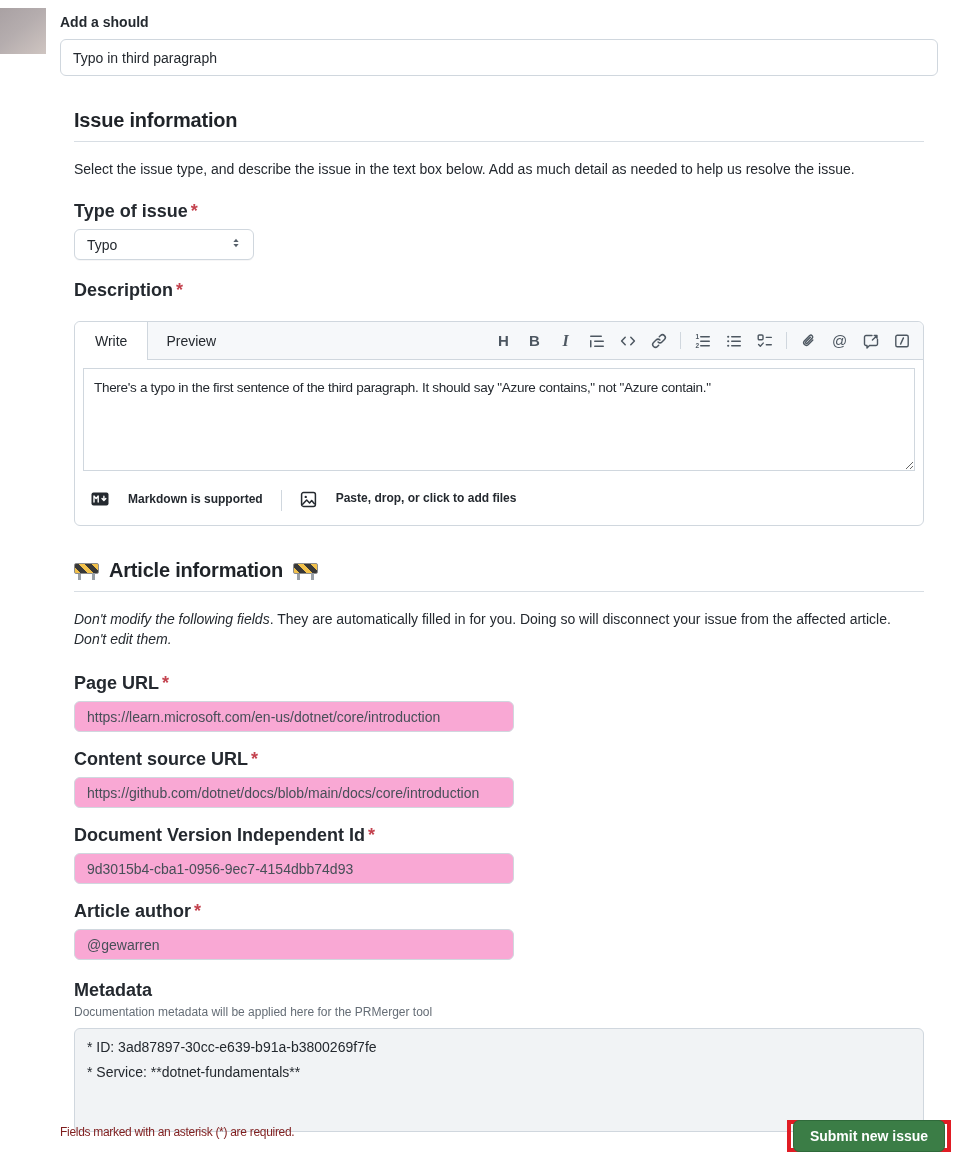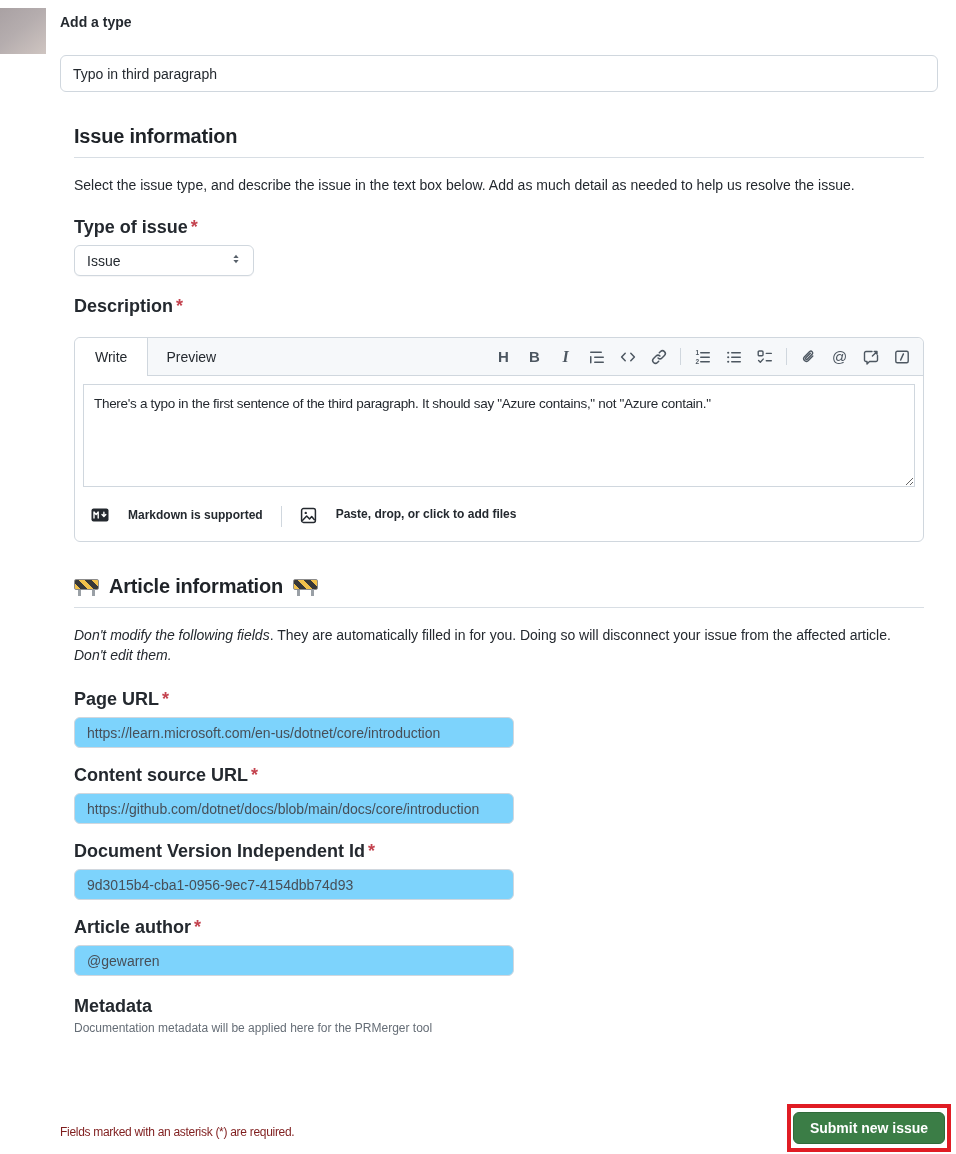--- a/index.html
+++ b/index.html
@@ -14,21 +14,21 @@
   }
   .avatar {
     position: absolute; left: 0; top: 8px; width: 46px; height: 46px;
     background: linear-gradient(140deg, #a9a1a3 0%, #b5adae 45%, #cfc5c1 100%);
   }
   .main { margin-left: 60px; margin-right: 18px; padding-top: 14px; }
   .title-label { font-weight: 700; font-size: 14px; display: block; margin-bottom: 9px; }
   .title-input {
     width: 100%; height: 37px; border: 1px solid #d0d7de; border-radius: 6px;
     padding: 0 12px; font-size: 14px; color: #24292f; background: #fff;
-    font-family: inherit; outline: none; margin-top: 16px;
+    font-family: inherit; outline: none;
   }
   .form-body { margin: 0 14px; }
   h2.section-heading {
     font-size: 20px; font-weight: 700; color: #1f2328;
     margin-top: 33px; padding-bottom: 9px; border-bottom: 1px solid #d8dee4;
     display: flex; align-items: center; gap: 10px; letter-spacing: -0.2px;
   }
   .intro { margin: 17px 0 22px; color: #24292f; line-height: 20px; }
   .field-label { font-weight: 700; font-size: 18px; display: block; margin-bottom: 7px; }
   .req { color: #c4434f; margin-left: 3px; font-weight: 700; }
@@ -84,68 +84,68 @@
   .construction-icon::before, .construction-icon::after {
     content: ""; position: absolute; bottom: 0; width: 3px; height: 7px; background: #9aa0a6;
   }
   .construction-icon::before { left: 4px; }
   .construction-icon::after { right: 4px; }
   .note { margin: 17px 0 24px; line-height: 20px; color: #24292f; }
   .note em { font-style: italic; }
   .ro-field { margin-bottom: 17px; }
   .ro-input {
     width: 440px; height: 31px; border: 1px solid #d0d7de; border-radius: 6px;
-    background: #7dd3fc; color: #474f58; font-size: 14px; padding: 0 12px;
+    background: #f9a8d4; color: #474f58; font-size: 14px; padding: 0 12px;
     font-family: inherit; outline: none; display: block;
   }
   .meta-helper { font-size: 12px; color: #656d76; margin: -1px 0 9px; }
   textarea.meta {
     width: 100%; height: 104px; border: 1px solid #d0d7de; border-radius: 6px;
     background: #f1f3f5; color: #24292f; font-family: "Liberation Sans", sans-serif;
     font-size: 14px; line-height: 25px; padding: 6px 12px; resize: both; outline: none;
   }
   
   .required-note {
     position: absolute; left: 60px; bottom: 15px; font-size: 12px; color: #7f1d1d;
     letter-spacing: -0.3px;
   }
   .annotation {
-    position: absolute; right: 5px; bottom: 2px; width: 164px; height: 48px;
+    position: absolute; right: 5px; bottom: 2px; width: 164px; height: 32px;
     border: 4px solid #e01c24; display: flex; align-items: center; justify-content: center;
   }
   .submit-btn {
     height: 32px; padding: 0 16px; background: #3b7d46; border: 1px solid #2f6a3a;
     border-radius: 6px; color: #ffffff; font-weight: 700; font-size: 14px;
     font-family: inherit; cursor: pointer;
   }
 </style>
 </head>
 <body>
 
 <div class="avatar"></div>
 
 <div class="main">
 
-  <label class="title-label">Add a type</label>
+  <label class="title-label">Add a should</label>
   <input class="title-input" type="text" value="Typo in third paragraph" style="">
 
   <div class="form-body">
 
     <h2 class="section-heading">
       <span>Issue information</span>
     </h2>
 
     <p class="intro">Select the issue type, and describe the issue in the text box below. Add as much detail as needed to help us resolve the issue.</p>
 
     <div>
       <span class="field-label">
         <span>Type of issue</span><span class="req">*</span>
       </span>
       <div class="select-box">
-        <span>Issue</span>
+        <span>Typo</span>
         <span>
           <svg width="14" height="14" viewBox="0 0 16 16" fill="#57606a">
               <path d="M8 3.2 11 6.8H5z"></path>
               <path d="M8 12.8 5 9.2h6z"></path>
             </svg>
         </span>
       </div>
     </div>
 
     <div>
@@ -298,20 +298,22 @@
     <div class="ro-field">
       <span class="field-label">
         <span>Article author</span><span class="req">*</span>
       </span>
       <input class="ro-input" type="text" value="@gewarren" style="">
     </div>
 
     <div style="margin-top:20px;">
       <span class="field-label" style="margin-bottom:5px;">Metadata</span>
       <div class="meta-helper">Documentation metadata will be applied here for the PRMerger tool</div>
+      <textarea class="meta" style="">* ID: 3ad87897-30cc-e639-b91a-b3800269f7fe
+* Service: **dotnet-fundamentals**</textarea>
     </div>
 
   </div>
 </div>
 
 <div class="required-note">Fields marked with an asterisk (*) are required.</div>
 
 <div class="annotation">
   <button class="submit-btn">Submit new issue</button>
 </div>

